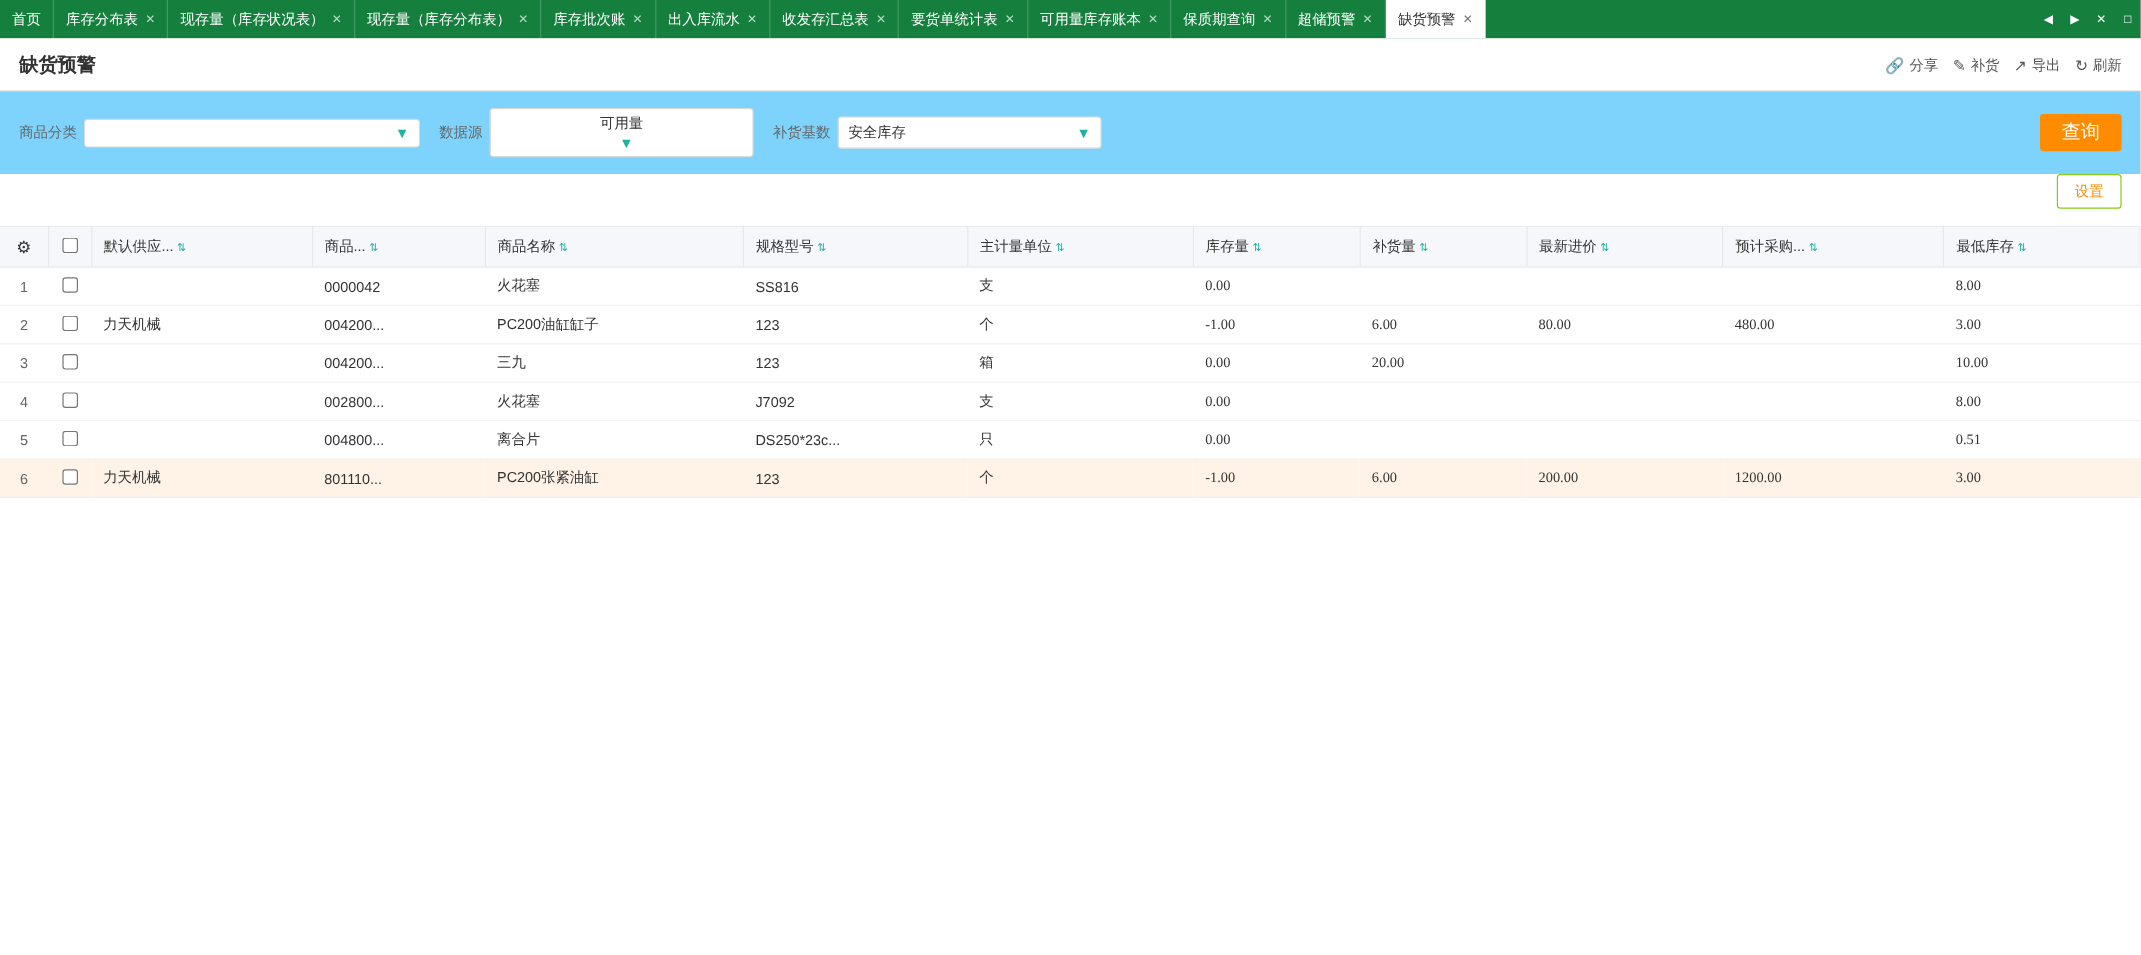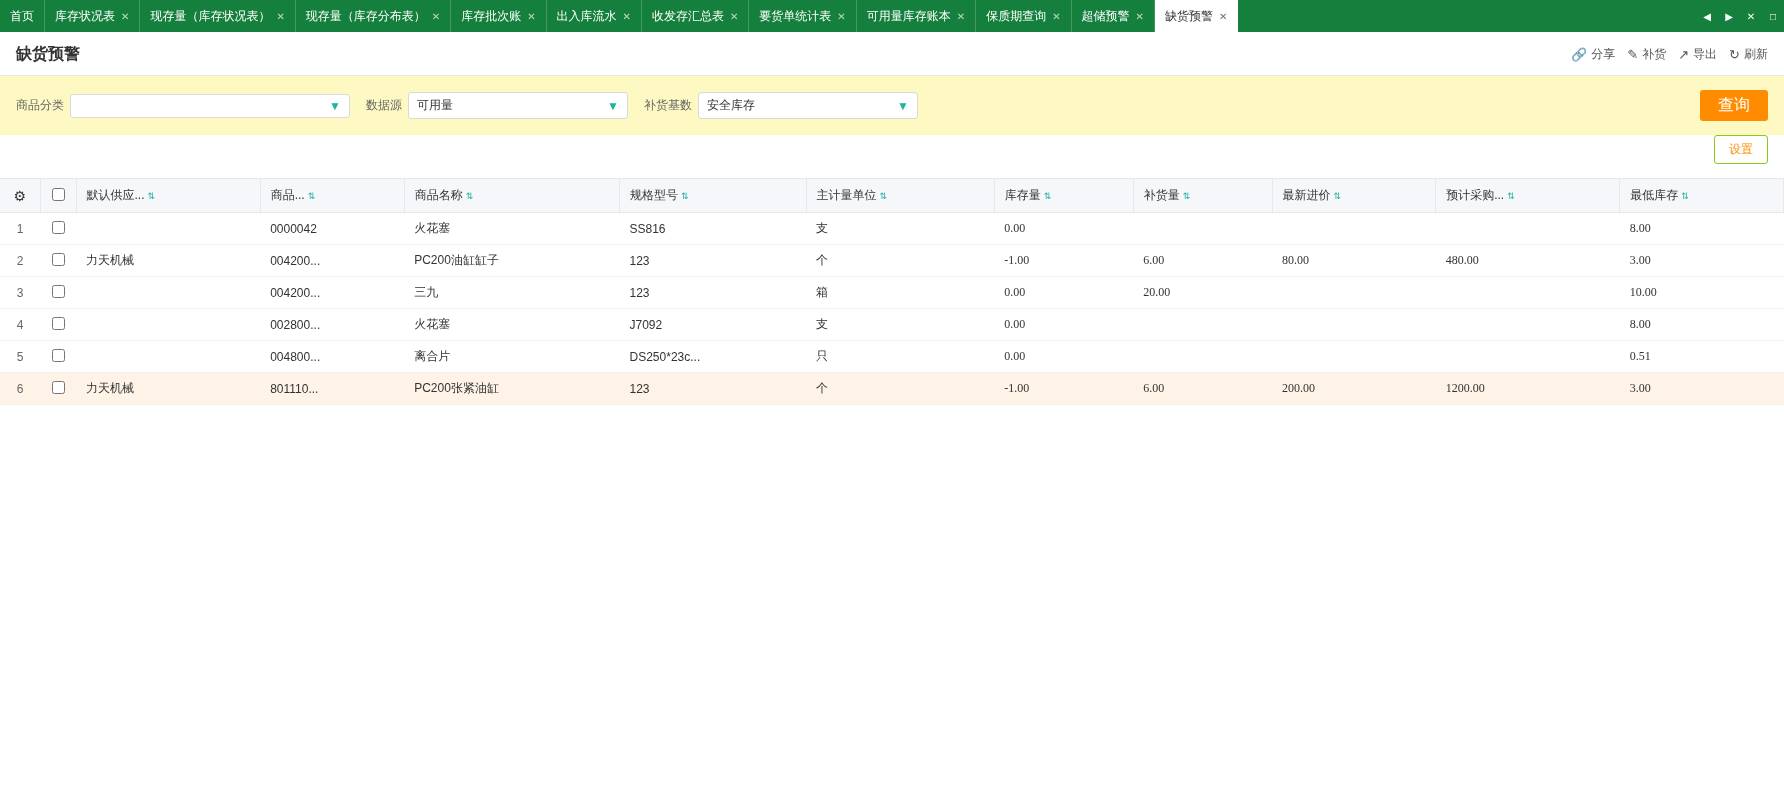--- a/index.html
+++ b/index.html
@@ -84,21 +84,21 @@
       cursor: pointer;
     }
     .header-action-btn .icon { font-size: 13px; }
 
     
     .filter-bar {
       display: flex;
       align-items: center;
       padding: 14px 16px;
       gap: 16px;
-      background: #fef9c3;
+      background: #7dd3fc;
     }
     .filter-group {
       display: flex;
       align-items: center;
       gap: 6px;
     }
     .filter-label {
       color: #666;
       font-size: 12px;
       white-space: nowrap;
@@ -197,21 +197,21 @@
     input[type="checkbox"] { cursor: pointer; }
   </style>
 </head>
 <body>
 
 <div class="tab-bar">
   <div class="tab-item">
     <span>首页</span>
   </div>
   <div class="tab-item">
-    <span>库存状况表</span>
+    <span>库存分布表</span>
     <span class="close-btn">✕</span>
   </div>
   <div class="tab-item">
     <span>现存量（库存状况表）</span>
     <span class="close-btn">✕</span>
   </div>
   <div class="tab-item">
     <span>现存量（库存分布表）</span>
     <span class="close-btn">✕</span>
   </div>
@@ -282,21 +282,21 @@
     <div class="filter-group">
       <span class="filter-label">商品分类</span>
       <div class="filter-select" style="min-width:280px;">
         <span class="filter-select-value"></span>
         <span class="arrow">▼</span>
       </div>
     </div>
 
     <div class="filter-group">
       <span class="filter-label">数据源</span>
-      <div class="filter-select" style="min-width:220px;">
+      <div class="filter-select" style="min-width:220px;flex-direction:column;">
         <span class="filter-select-value">可用量</span>
         <span class="arrow">▼</span>
       </div>
     </div>
 
     <div class="filter-group">
       <span class="filter-label">补货基数</span>
       <div class="filter-select" style="min-width:220px;">
         <span class="filter-select-value">安全库存</span>
         <span class="arrow">▼</span>

